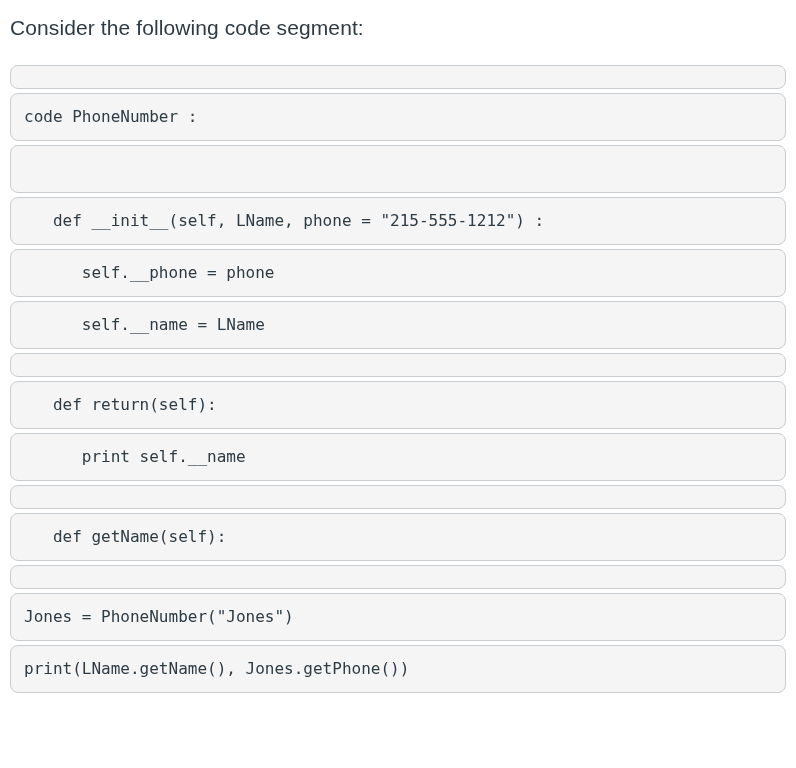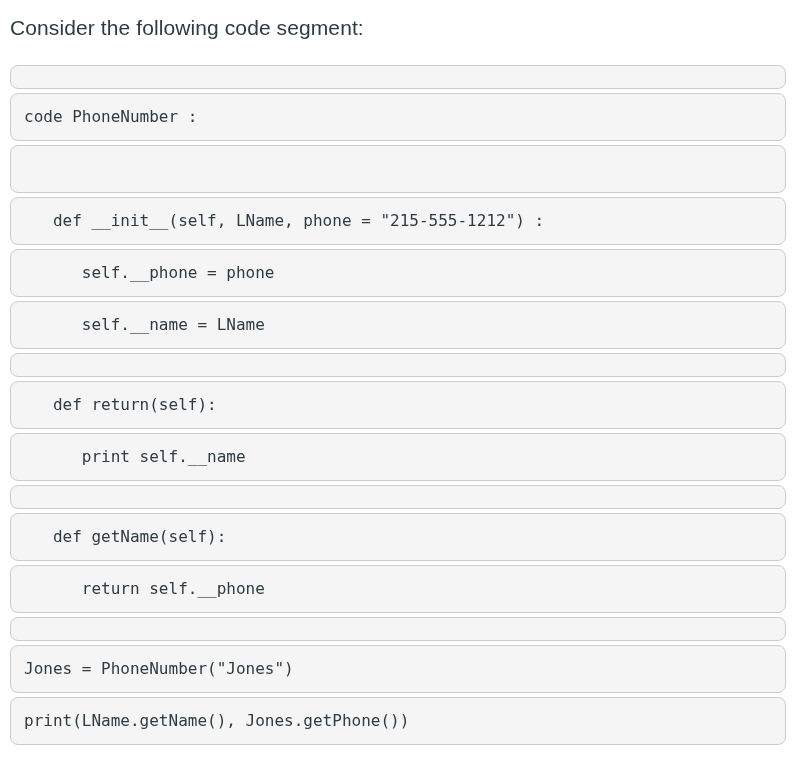--- a/index.html
+++ b/index.html
@@ -58,18 +58,17 @@
       <pre class="code-box">code PhoneNumber :</pre>
       <pre class="code-box"> </pre>
       <pre class="code-box">   def __init__(self, LName, phone = "215-555-1212") :</pre>
       <pre class="code-box">      self.__phone = phone</pre>
       <pre class="code-box">      self.__name = LName</pre>
       <pre class="code-box"></pre>
       <pre class="code-box">   def return(self):</pre>
       <pre class="code-box">      print self.__name</pre>
       <pre class="code-box"></pre>
       <pre class="code-box">   def getName(self):</pre>
-      <pre class="code-box">      return self.__phone</pre>
       <pre class="code-box"></pre>
       <pre class="code-box">Jones = PhoneNumber("Jones")</pre>
       <pre class="code-box">print(LName.getName(), Jones.getPhone())</pre>
     </div>
 </div>
 
 </body></html>

